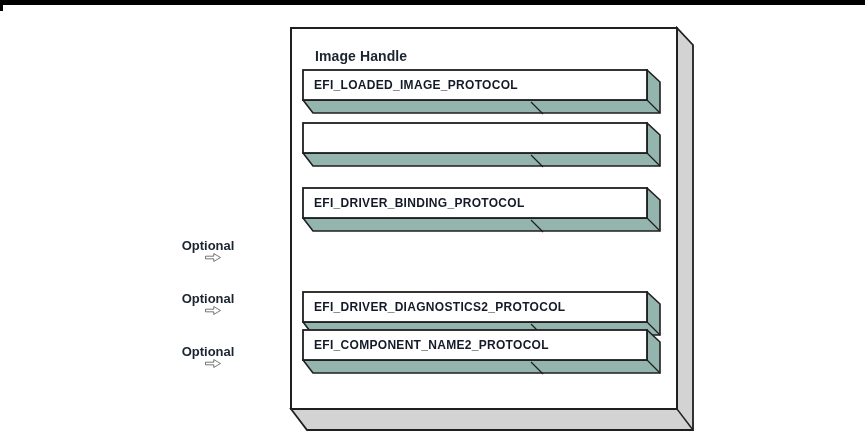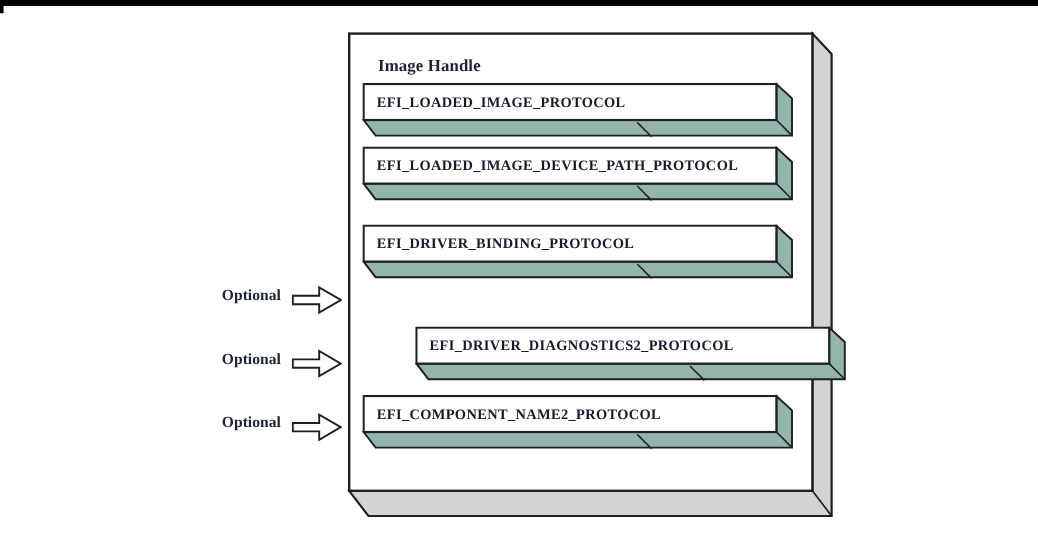--- a/index.html
+++ b/index.html
@@ -7,21 +7,20 @@
     padding: 0;
     background: #ffffff;
     font-family: "Liberation Sans", sans-serif;
   }
   .stage {
     position: relative;
     width: 865px;
     height: 448px;
     background: #ffffff;
     overflow: hidden;
-    font-family: Liberation Serif, serif;
   }
   
   .top-rule {
     position: absolute;
     left: 0; top: 0;
     width: 865px; height: 5px;
     background: #000000;
   }
   .top-rule-tick {
     position: absolute;
@@ -64,31 +63,32 @@
     font-size: 12px;
     font-weight: bold;
     color: #141a28;
     letter-spacing: 0.3px;
     white-space: nowrap;
   }
   .row-1 { top: 69px; }
   .row-2 { top: 122px; }
   .row-3 { top: 187px; }
   .row-4 { top: 224px; }
-  .row-5 { top: 272px; margin-left: 44px; }
+  .row-5 { top: 291px; }
   .row-6 { top: 329px; }
   
   .optional-row {
     position: absolute;
     left: 140px;
     width: 145px;
     height: 24px;
     display: flex;
-    align-items: flex-start;
+    align-items: center;
     justify-content: flex-end;
+    flex-direction: column;
   }
   .optional-row .optional-text {
     font-size: 13px;
     font-weight: 600;
     color: #1b2430;
     margin-right: 9px;
     white-space: nowrap;
   }
   .opt-1 { top: 238px; }
   .opt-2 { top: 291px; }
@@ -120,21 +120,20 @@
     <div class="proto-label">EFI_LOADED_IMAGE_PROTOCOL</div>
   </div>
 
   <div class="proto-row row-2">
     <svg viewBox="0 0 360 46" width="360" height="46">
       <polygon points="1,31 11,44 358,44 358,13 345,1 345,31" fill="#93b5ad" stroke="#1f1f1f" stroke-width="1.6"></polygon>
       <line x1="345" y1="31" x2="358" y2="44" stroke="#1f1f1f" stroke-width="1.3"></line>
       <line x1="229" y1="33" x2="241" y2="45" stroke="#1f1f1f" stroke-width="1.3"></line>
       <rect x="1" y="1" width="344" height="30" fill="#ffffff" stroke="#1f1f1f" stroke-width="1.8"></rect>
     </svg>
-    <div class="proto-label">EFI_LOADED_IMAGE_DEVICE_PATH_PROTOCOL</div>
   </div>
 
   <div class="proto-row row-3">
     <svg viewBox="0 0 360 46" width="360" height="46">
       <polygon points="1,31 11,44 358,44 358,13 345,1 345,31" fill="#93b5ad" stroke="#1f1f1f" stroke-width="1.6"></polygon>
       <line x1="345" y1="31" x2="358" y2="44" stroke="#1f1f1f" stroke-width="1.3"></line>
       <line x1="229" y1="33" x2="241" y2="45" stroke="#1f1f1f" stroke-width="1.3"></line>
       <rect x="1" y="1" width="344" height="30" fill="#ffffff" stroke="#1f1f1f" stroke-width="1.8"></rect>
     </svg>
     <div class="proto-label">EFI_DRIVER_BINDING_PROTOCOL</div>

